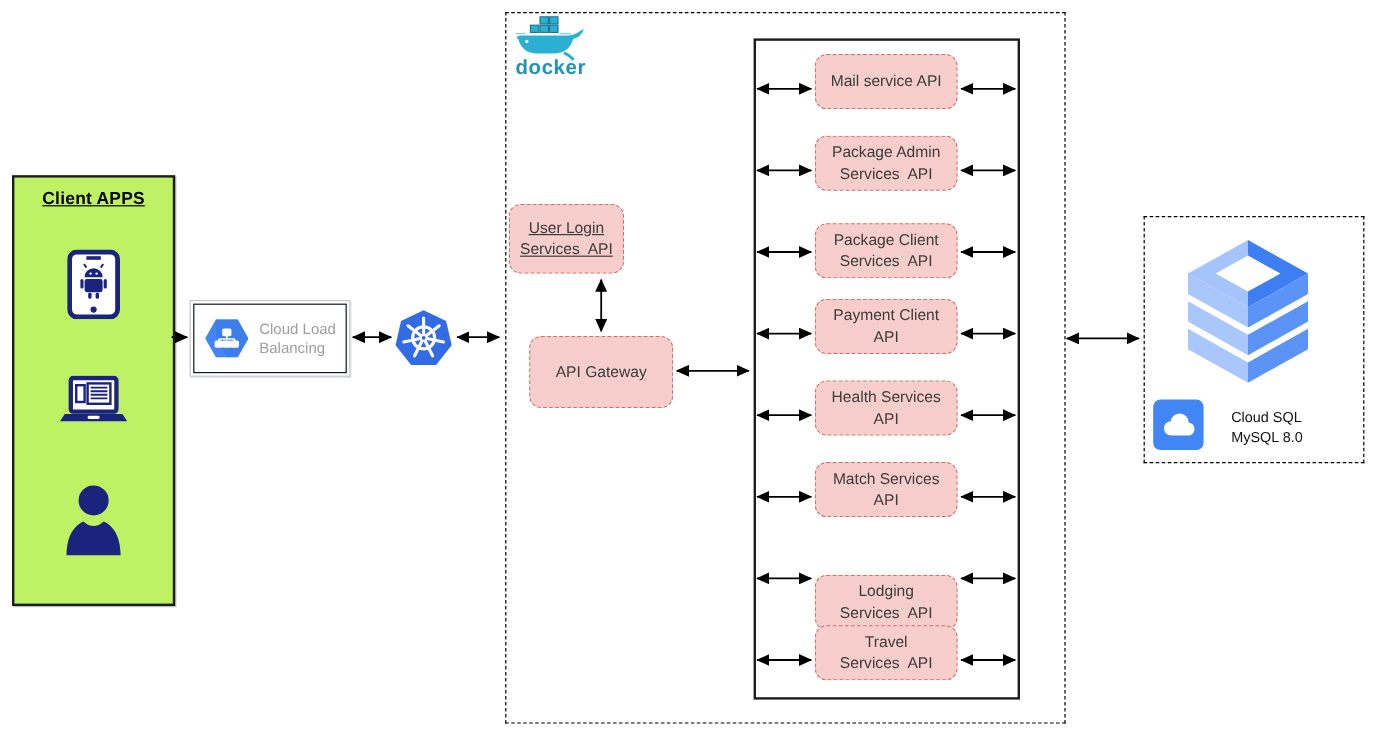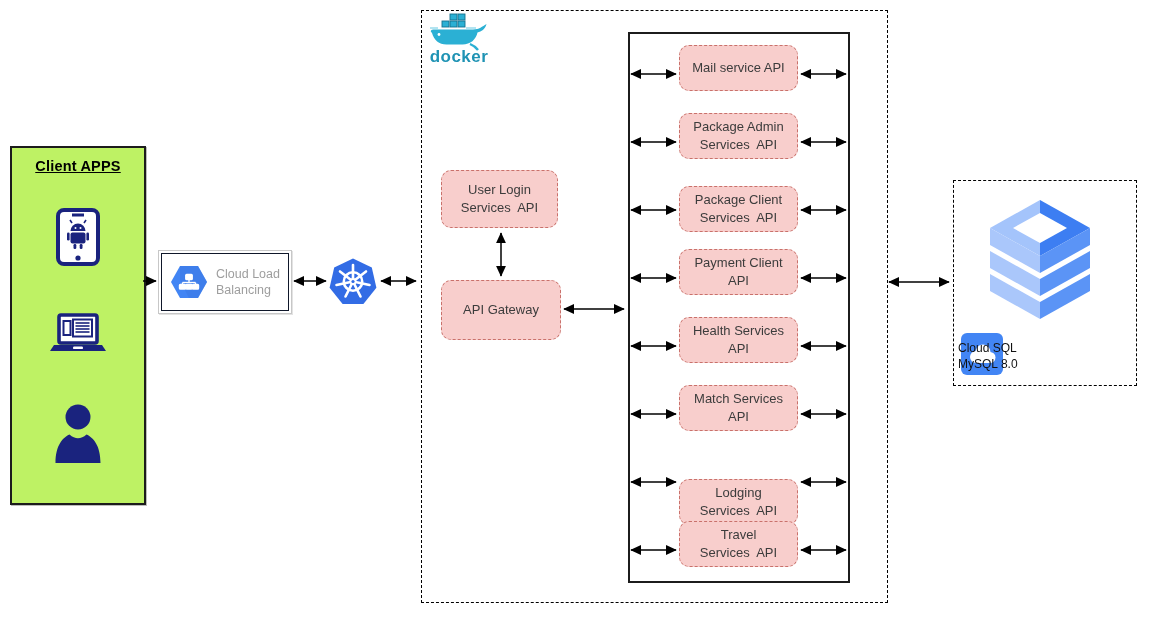--- a/index.html
+++ b/index.html
@@ -24,32 +24,32 @@
 
   
   #docker-box{left:421px;top:10px;width:465px;height:591px;border:1px dashed #000;}
   #docker-word{left:427px;top:47px;width:64px;text-align:center;color:#1f93b4;font-weight:bold;
     font-size:17px;letter-spacing:.5px;}
 
   
   .pink{position:absolute;background:#f8cecc;border:1.6px dashed #c9716b;border-radius:10px;
     display:flex;align-items:center;justify-content:center;text-align:center;
     font-size:13px;color:#3c3c3c;line-height:1.42;box-sizing:border-box;}
-  #user-login-box{left:441px;top:170px;width:117px;height:58px;}
+  #user-login-box{left:424px;top:170px;width:96px;height:58px;text-decoration:underline;}
   #api-gateway-box{left:441px;top:280px;width:120px;height:60px;}
 
   
   #services-frame{left:628px;top:32px;width:222px;height:551px;border:2px solid #1c1c1c;box-sizing:border-box;}
   .svc{left:679px;width:119px;height:46px;}
 
   
   #cloudsql-box{left:953px;top:180px;width:182px;height:204px;border:1px dashed #000;}
   #cloud-tile{left:961px;top:333px;width:42px;height:42px;background:#4285f4;border-radius:6px;
     display:flex;align-items:center;justify-content:center;}
-  #db-label{left:958px;top:340px;font-size:12px;color:#111;line-height:1.35;}
+  #db-label{left:1026px;top:340px;font-size:12px;color:#111;line-height:1.35;}
 
   
   #arrows{position:absolute;left:0;top:0;pointer-events:none;}
   #arrows line{stroke:#000;stroke-width:1.5;}
 </style>
 </head>
 <body>
 
 <div id="canvas">
 

